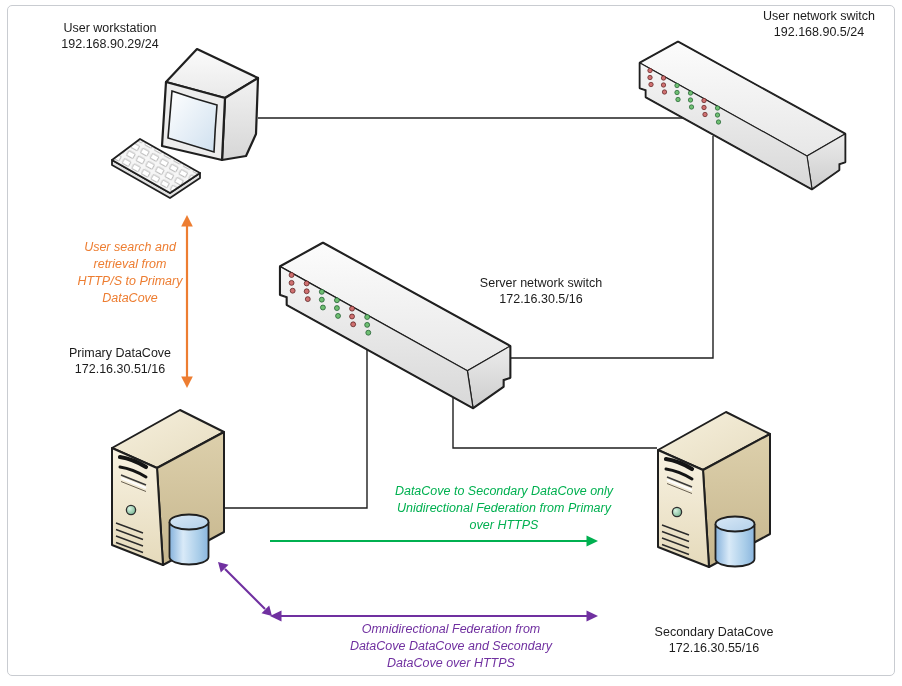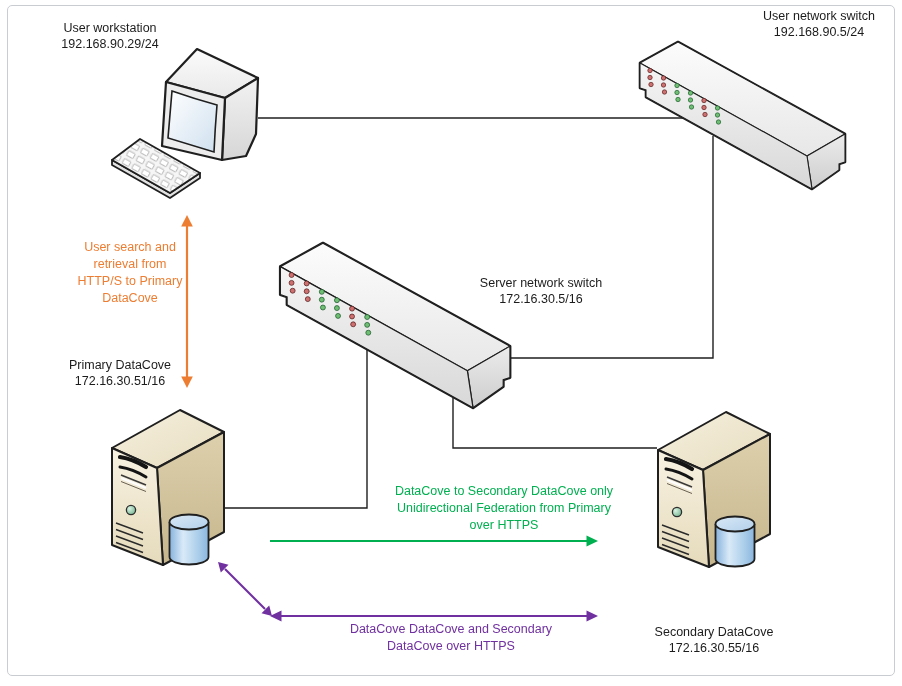--- a/index.html
+++ b/index.html
@@ -4,21 +4,21 @@
 <style>
   html,body { margin:0; padding:0; background:#ffffff; }
   body { width:902px; height:686px; font-family:"Liberation Sans", sans-serif; }
   .canvas { position:relative; width:902px; height:686px; background:#ffffff; overflow:hidden; }
   .frame { position:absolute; left:7px; top:5px; width:886px; height:669px;
            border:1px solid #c9ccd1; border-radius:5px; }
   svg.art { position:absolute; left:0; top:0; }
   .label, .note { position:absolute; transform:translateX(-50%); text-align:center;
                   white-space:nowrap; font-size:12.5px;margin-left:13px; }
   .label { color:#1c1c1c; line-height:16px; }
-  .note  { line-height:17px; }
+  .note  { line-height:17px;font-style:italic; }
 </style>
 </head>
 <body>
 
 <div class="canvas">
   <div class="frame"></div>
 
   <svg class="art" width="902" height="686" viewBox="0 0 902 686">
     <defs>
       <linearGradient id="gSwTop" x1="0" y1="0" x2="0" y2="1">
@@ -173,37 +173,38 @@
     <div>192.168.90.29/24</div>
   </div>
   <div class="label" style="left:806px; top:8px">
     <div>User network switch</div>
     <div>192.168.90.5/24</div>
   </div>
   <div class="label" style="left:528px; top:275px">
     <div>Server network switch</div>
     <div>172.16.30.5/16</div>
   </div>
-  <div class="label" style="left:107px; top:357px">
+  <div class="label" style="left:107px; top:345px">
     <div>Primary DataCove</div>
     <div>172.16.30.51/16</div>
   </div>
   <div class="label" style="left:701px; top:624px">
     <div>Secondary DataCove</div>
     <div>172.16.30.55/16</div>
   </div>
 
   <div class="note" style="left: 117px; top: 239px; color: rgb(237, 125, 49);">
     <div>User search and</div>
     <div>retrieval from</div>
     <div>HTTP/S to Primary</div>
     <div>DataCove</div>
   </div>
   <div class="note" style="left: 491px; top: 483px; color: rgb(0, 176, 80);">
     <div>DataCove to Secondary DataCove only</div>
     <div>Unidirectional Federation from Primary</div>
     <div>over HTTPS</div>
   </div>
   <div class="note" style="left: 438px; top: 621px; color: rgb(112, 48, 160);">
+    <div>Omnidirectional Federation from</div>
     <div>DataCove DataCove and Secondary</div>
     <div>DataCove over HTTPS</div>
   </div>
 </div>
 
 </body></html>

